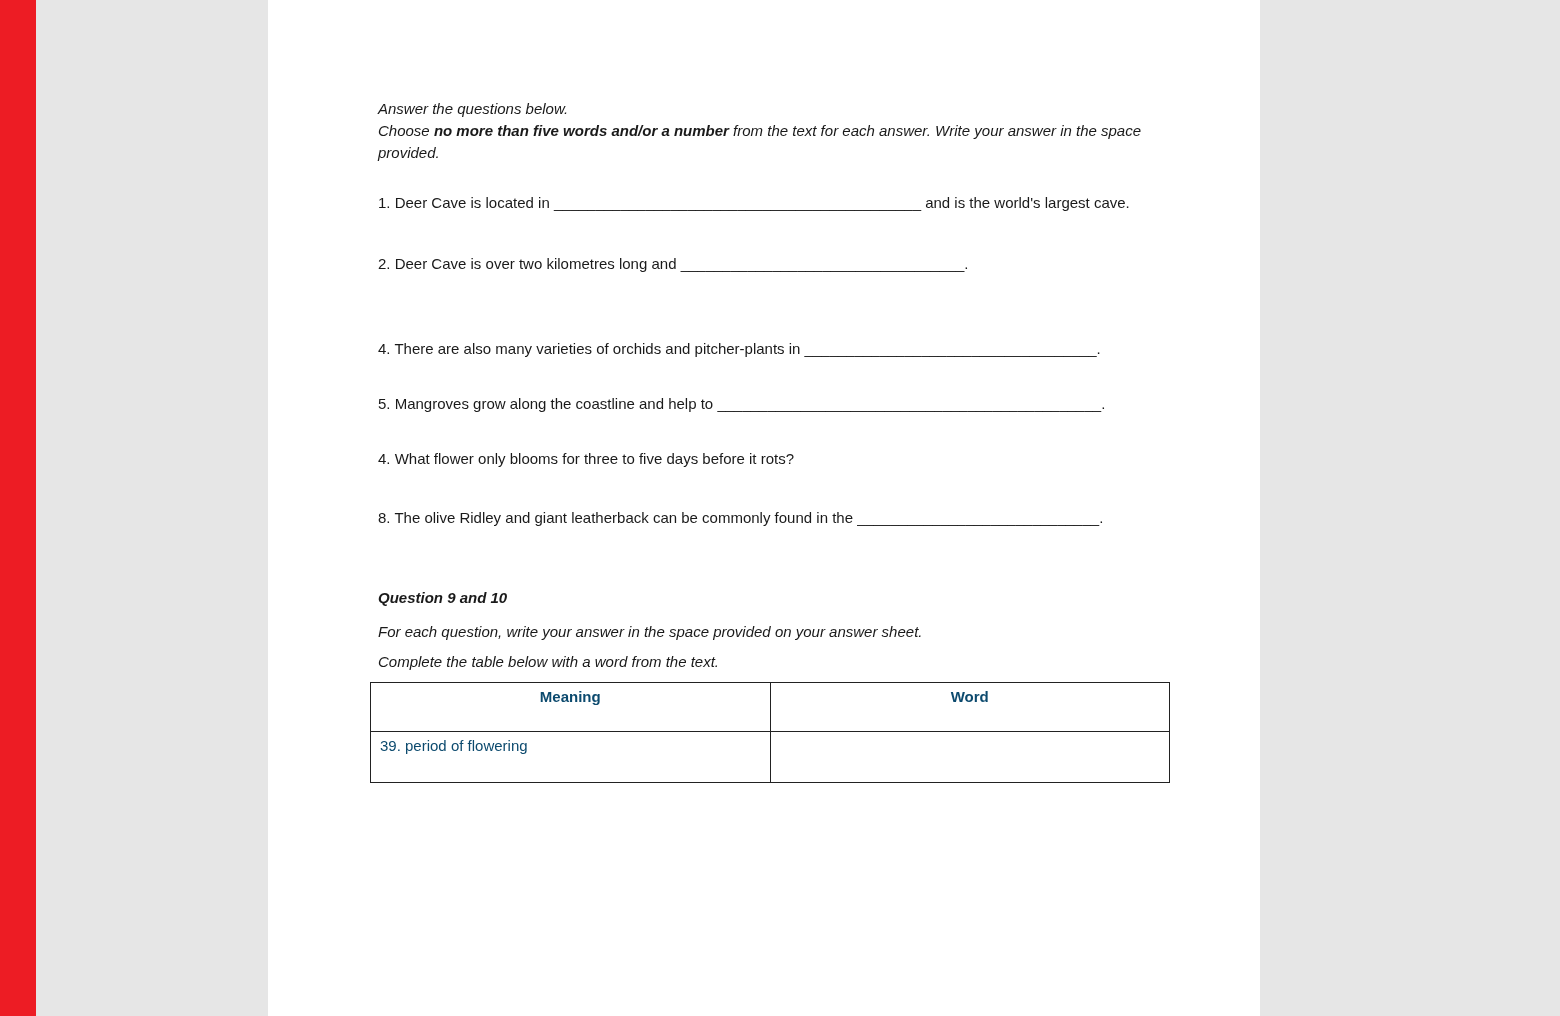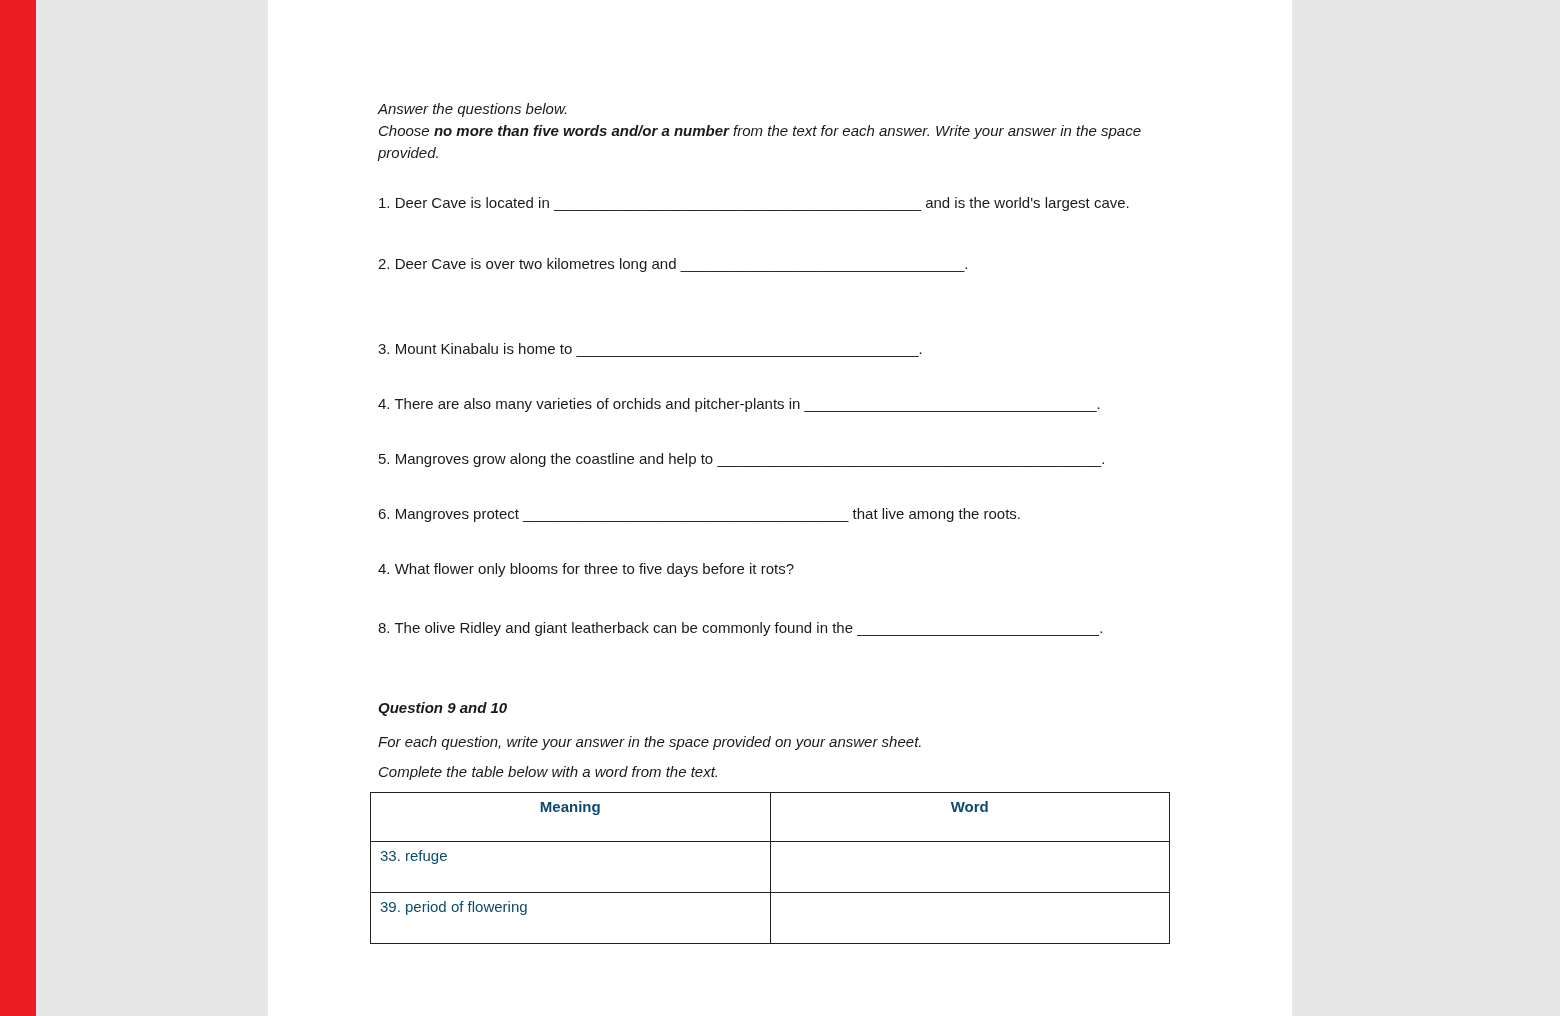--- a/index.html
+++ b/index.html
@@ -3,21 +3,21 @@
 <meta charset="utf-8">
 <style>
   html, body {
     margin: 0;
     padding: 0;
     background: #e6e6e6;
     font-family: "Liberation Sans", sans-serif;
   }
   .viewport {
     position: relative;
-    width: 1560px;
+    width: 1260px;
     height: 1016px;
     overflow: hidden;
     background: #e6e6e6;
   }
   .red-bar {
     position: absolute;
     left: 0; top: 0;
     width: 36px;
     height: 100%;
     background: #ed1c24;
@@ -112,27 +112,25 @@
 
       <div class="instructions">
         <div>Answer the questions below.</div>
         <div><span>Choose </span><span class="bold-seg">no more than five words and/or a number</span><span> from the text for each answer. Write your answer in the space provided.</span></div>
       </div>
 
       <div class="q q-1"><span>1. Deer Cave is located in </span><span class="blank">____________________________________________</span><span> and is the world's largest cave.</span></div>
 
       <div class="q q-2"><span>2. Deer Cave is over two kilometres long and </span><span class="blank">__________________________________</span><span>.</span></div>
 
-      <div class="q q-3"><span>3. Mount Kinabalu is home to </span><span class="blank">_________________________________________</span><span>.</span></div>
 
       <div class="q q-4"><span>4. There are also many varieties of orchids and pitcher-plants in </span><span class="blank">___________________________________</span><span>.</span></div>
 
       <div class="q q-5"><span>5. Mangroves grow along the coastline and help to </span><span class="blank">______________________________________________</span><span>.</span></div>
 
-      <div class="q q-6"><span>6. Mangroves protect </span><span class="blank">_______________________________________</span><span> that live among the roots.</span></div>
 
       <div class="q q-7"><span>4. What flower only blooms for three to five days before it rots?</span></div>
 
       <div class="q q-8"><span>8. The olive Ridley and giant leatherback can be commonly found in the </span><span class="blank">_____________________________</span><span>.</span></div>
 
       <div class="section-heading">Question 9 and 10</div>
       <div class="section-note">For each question, write your answer in the space provided on your answer sheet.</div>
       <div class="section-note">Complete the table below with a word from the text.</div>
 
       <table class="answers">
@@ -141,24 +139,20 @@
             <col class="c2">
           </colgroup>
         <thead>
           <tr>
             <th>Meaning</th>
             <th>Word</th>
           </tr>
         </thead>
         <tbody>
           <tr>
-            <td>33. refuge</td>
-            <td></td>
-          </tr>
-          <tr>
             <td>39. period of flowering</td>
             <td></td>
           </tr>
         </tbody>
       </table>
 
     </div>
   </div>
 </div>
 

